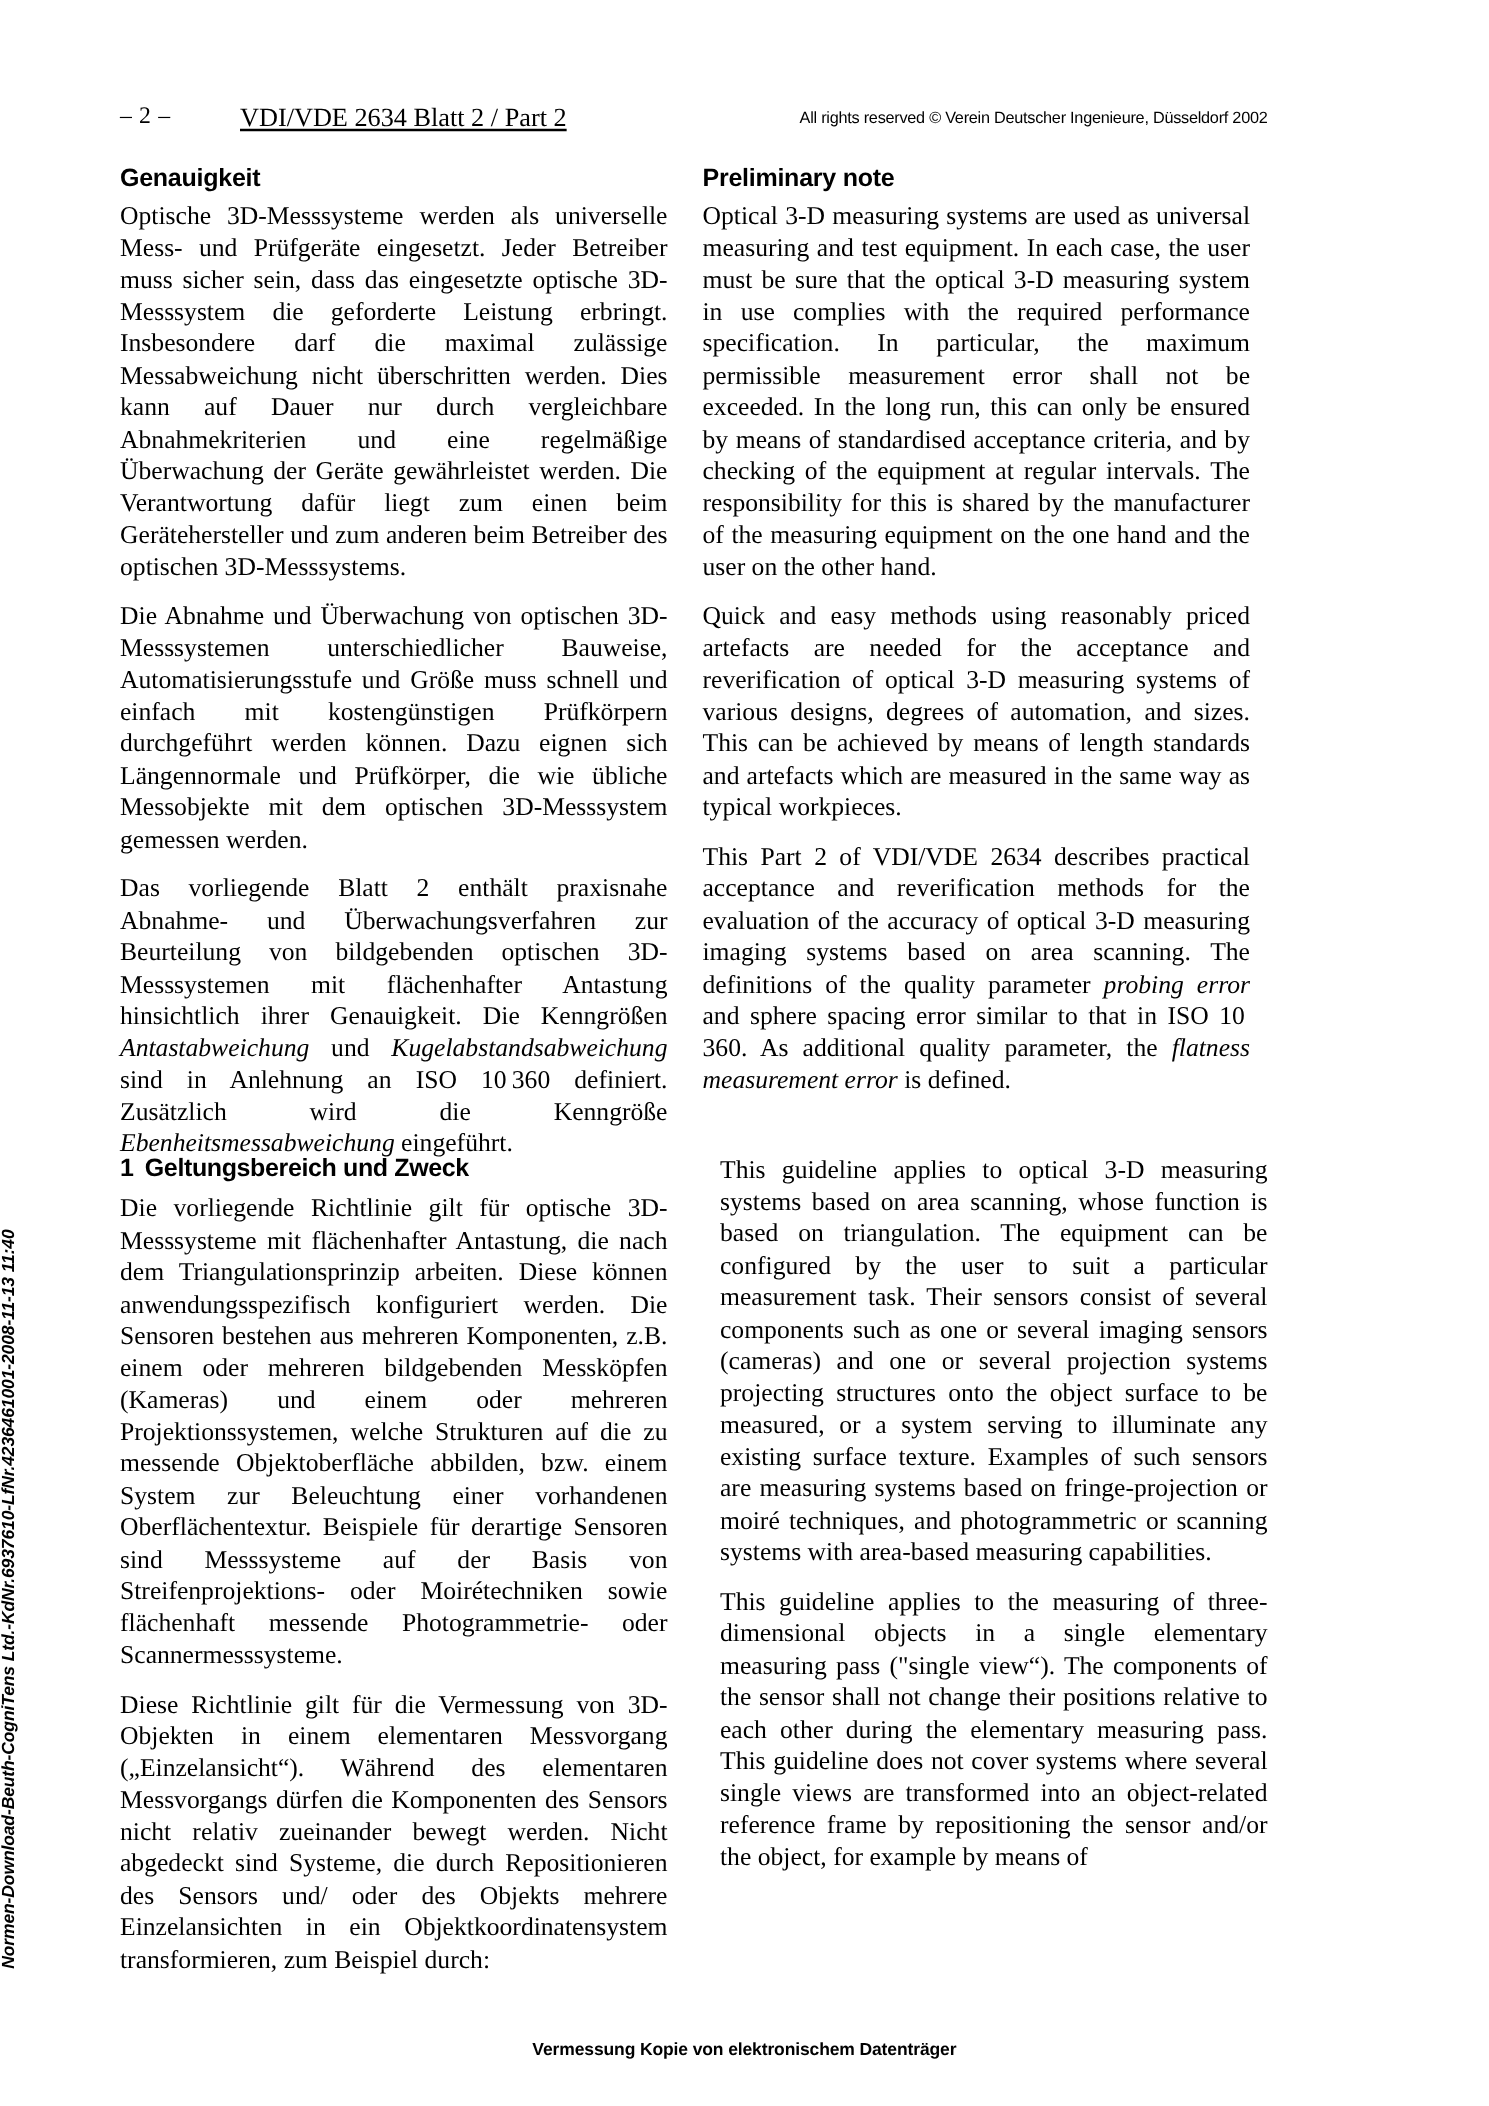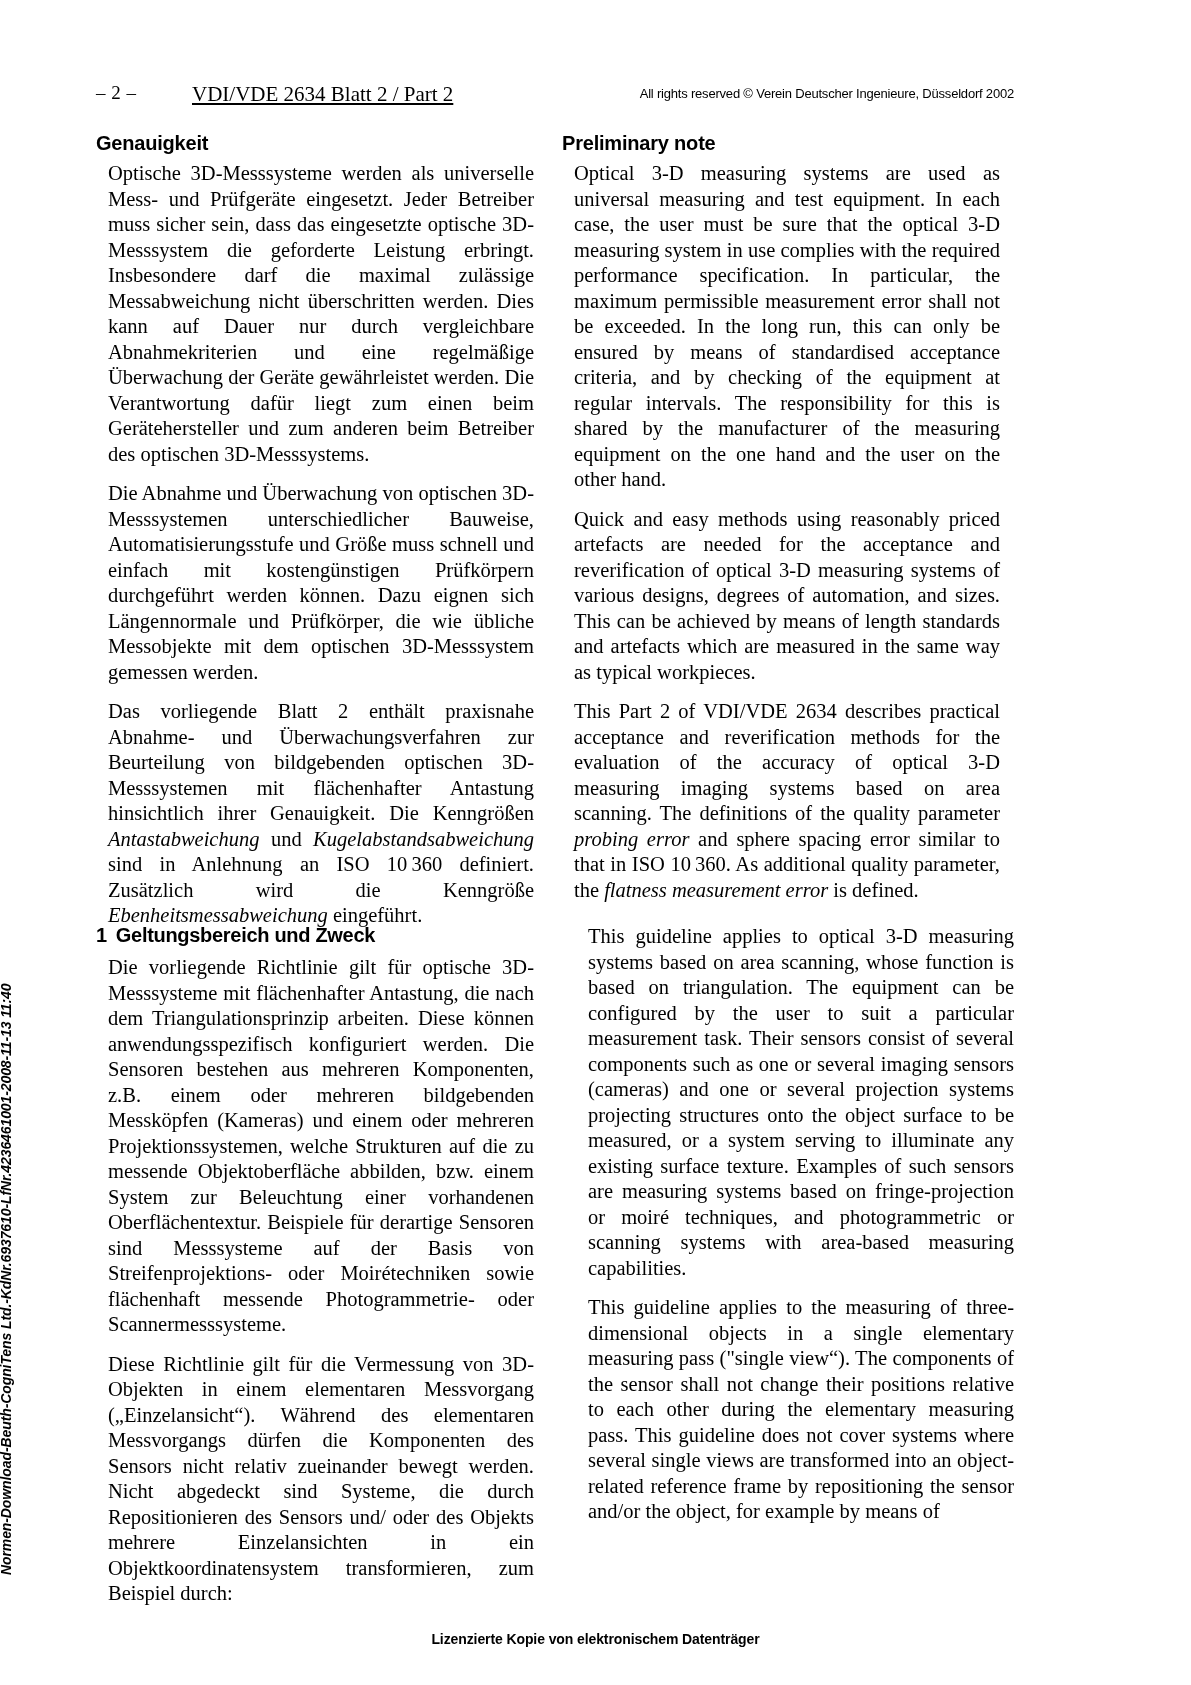--- a/index.html
+++ b/index.html
@@ -84,21 +84,21 @@
     font-size: 20px;
     margin: 0 0 8px 0;
     padding: 0;
     letter-spacing: -0.3px;
   }
   h3.num-head .num {
     margin-right: 9px;
   }
 
   p.body {
-    margin: 0 0 14px 12px;
+    margin: 0 0 14px 0;
     padding: 0;
     font-family: "Liberation Serif", serif;
     font-size: 20.5px;
     line-height: 25.5px;
     text-align: justify;
     text-justify: inter-word;
     hyphens: none;
   }
   p.body:last-child { margin-bottom: 0; }
 
@@ -168,15 +168,15 @@
     <p class="body">Diese Richtlinie gilt für die Vermessung von 3D-Objekten in einem elementaren Messvorgang („Einzelansicht“). Während des elementaren Messvorgangs dürfen die Komponenten des Sensors nicht relativ zueinander bewegt werden. Nicht abgedeckt sind Systeme, die durch Repositionieren des Sensors und/ oder des Objekts mehrere Einzelansichten in ein Objektkoordinatensystem transformieren, zum Beispiel durch:</p>
   </div>
 
   <div id="en-sec1-wrap">
     <p class="body">This guideline applies to optical 3-D measuring systems based on area scanning, whose function is based on triangulation. The equipment can be configured by the user to suit a particular measurement task. Their sensors consist of several components such as one or several imaging sensors (cameras) and one or several projection systems projecting structures onto the object surface to be measured, or a system serving to illuminate any existing surface texture. Examples of such sensors are measuring systems based on fringe-projection or moiré techniques, and photogrammetric or scanning systems with area-based measuring capabilities.</p>
     <p class="body gap-before">This guideline applies to the measuring of three-dimensional objects in a single elementary measuring pass ("single view“). The components of the sensor shall not change their positions relative to each other during the elementary measuring pass. This guideline does not cover systems where several single views are transformed into an object-related reference frame by repositioning the sensor and/or the object, for example by means of</p>
   </div>
 
   <div id="licence-strip">Normen-Download-Beuth-CogniTens Ltd.-KdNr.6937610-LfNr.4236461001-2008-11-13 11:40</div>
 
-  <div id="footer-note">Lizenzierte Kopie von elektronischem Datenträger</div>
+  <div id="footer-note">Vermessung Kopie von elektronischem Datenträger</div>
 
 </div>
 
 </body></html>

